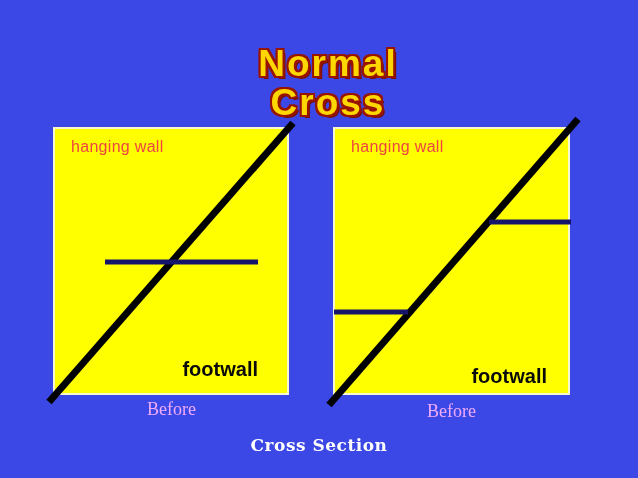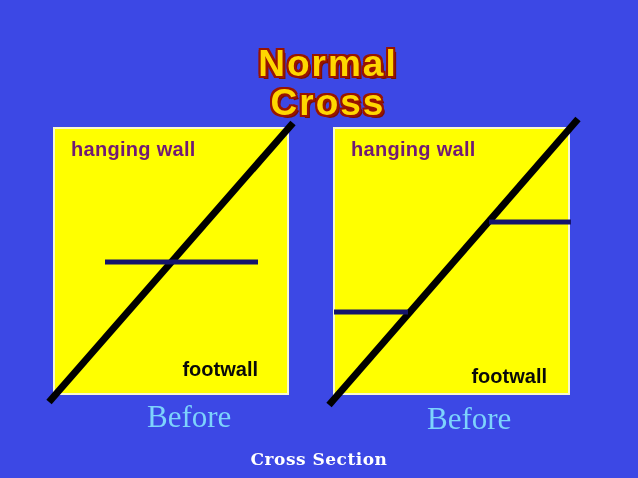--- a/index.html
+++ b/index.html
@@ -43,53 +43,53 @@
     background: #FFFF00;
     border: 2px solid #F8F8CE;
     box-sizing: border-box;
   }
   .panel-before { left: 53px;  width: 236px; }
   .panel-after  { left: 333px; width: 237px; }
   .hw-label {
     position: absolute;
     top: 9px;
     left: 16px;
-    font-size: 20px;
-    font-weight: bold;
-    color: #701a75;
+    font-size: 16px;
+    font-weight: normal;
+    color: #ef4444;
     letter-spacing: 0.3px;
     white-space: nowrap;
   }
   .fw-label {
     position: absolute;
     font-size: 20px;
     font-weight: bold;
     color: #0A0A0A;
     white-space: nowrap;
   }
   .fw-before { right: 29px; bottom: 12px; }
   .fw-after  { right: 21px; bottom: 5px; }
   .overlay {
     position: absolute;
     top: 0; left: 0;
     width: 638px;
     height: 478px;
   }
   .caption {
     position: absolute;
-    color: #7dd3fc;
+    color: #f0abfc;
     font-family: "Liberation Serif", serif;
-    font-size: 31px;
+    font-size: 18px;
     white-space: nowrap;
   }
   .caption-before { left: 147px; top: 399px; }
   .caption-after  { left: 427px; top: 401px; }
   .footer-caption {
     position: absolute;
-    top: 449px;
+    top: 435px;
     left: 0;
     width: 638px;
     text-align: center;
     color: #FFFFFF;
     font-family: "DejaVu Serif", serif;
     font-weight: bold;
     font-size: 17px;
     letter-spacing: 0.5px;
   }
 </style>

